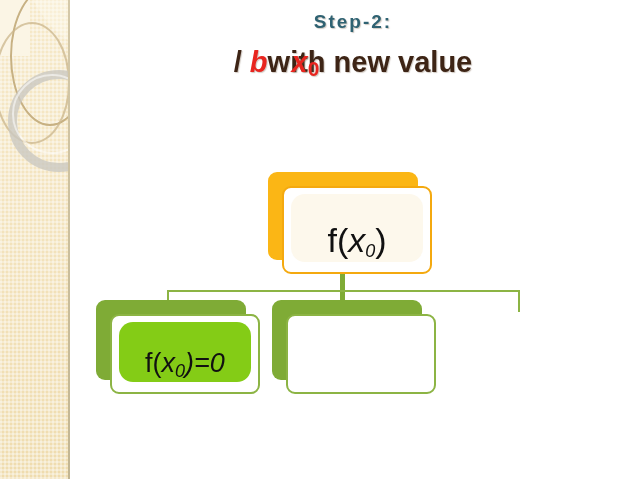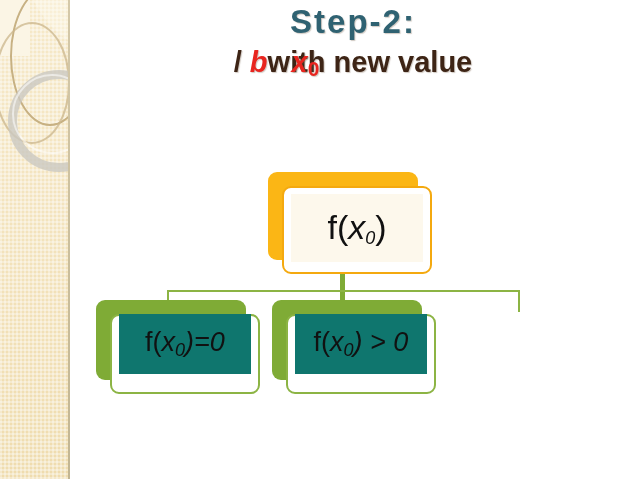--- a/index.html
+++ b/index.html
@@ -63,21 +63,21 @@
   
   .title-block{
     position:absolute;left:68px;top:2px;width:570px;text-align:center;
   }
   .t-line{
     line-height:40px;
     text-shadow:1px 1px 1px rgba(120,100,80,.35);
     white-space:nowrap;
   }
   .t-step{
-    font-size:33px;font-weight:bold;color:#2f6272;letter-spacing:2px;
+    font-size:19px;font-weight:bold;color:#2f6272;letter-spacing:2px;
   }
   .t-main{
     font-size:29px;font-weight:bold;color:#3d2415;
   }
   .t-red{color:#e8251f;font-style:italic;}
   .t-b{color:#e8251f;font-style:italic;}
   .overlap-wrap{position:relative;display:inline-block;}
   .x0-overlay{
     position:absolute;left:-16px;top:0;
     color:#e8251f;font-style:italic;font-weight:bold;font-size:29px;margin-left:40px;
@@ -91,43 +91,43 @@
     border-radius:9px;
   }
   .node .front{
     position:absolute;left:14px;top:14px;width:100%;height:100%;
     border-radius:9px;background:#ffffff;
     box-sizing:border-box;
   }
   .node .inner{
     position:absolute;left:21px;top:20px;
     width:calc(100% - 14px);height:calc(100% - 14px);
-    border-radius:0;
-    display:flex;align-items:center;justify-content:center;
+    border-radius:14px;
+    display:flex;align-items:flex-end;justify-content:center;
     box-sizing:border-box;
   }
   .node .label{
     font-size:31px;color:#111111;white-space:nowrap;
     font-family:"Liberation Sans",sans-serif;
   }
   .node .label .it{font-style:italic;}
   .node .label .sub{font-size:18px;font-style:italic;vertical-align:-5px;}
 
   
   .node-root{left:268px;top:172px;width:150px;height:88px;}
   .node-root .back{background:#fbb615;}
   .node-root .front{border:2px solid #f4a90f;}
   .node-root .inner{background:#fdf8ec;width:calc(100% - 18px);height:calc(100% - 20px);left:23px;top:22px;}
   .node-root .label{font-size:34px;}
 
   
   .node-leaf{width:150px;height:80px;top:300px;}
   .node-leaf .back{background:#7fab36;}
   .node-leaf .front{border:2px solid #8cb444;}
-  .node-leaf .inner{background:#0f766e;width:calc(100% - 18px);height:calc(100% - 20px);left:23px;top:14px;}
+  .node-leaf .inner{background:#84cc16;width:calc(100% - 18px);height:calc(100% - 20px);left:23px;top:22px;}
   .node-leaf .label{font-size:27px;}
   .leaf-1{left:96px;}
   .leaf-2{left:272px;}
   .leaf-3{left:448px;}
 
   
   .conn{position:absolute;background:#8cb444;}
   .conn-stem{left:340px;top:258px;width:5px;height:44px;background:#7fab36;}
   .conn-bar{left:167px;top:290px;width:353px;height:2px;}
   .conn-left{left:167px;top:290px;width:2px;height:22px;}
@@ -172,19 +172,16 @@
     <div class="back"></div>
     <div class="front"></div>
     <div class="inner">
       <span class="label"><span>f(</span><span class="it">x</span><span class="sub">0</span><span class="it">)=0</span></span>
     </div>
   </div>
 
   <div class="node node-leaf leaf-2">
     <div class="back"></div>
     <div class="front"></div>
-    <div class="inner">
-      <span class="label"><span>f(</span><span class="it">x</span><span class="sub">0</span><span class="it">) &gt; 0</span></span>
-    </div>
   </div>
 
 
 </div>
 
 </body></html>

